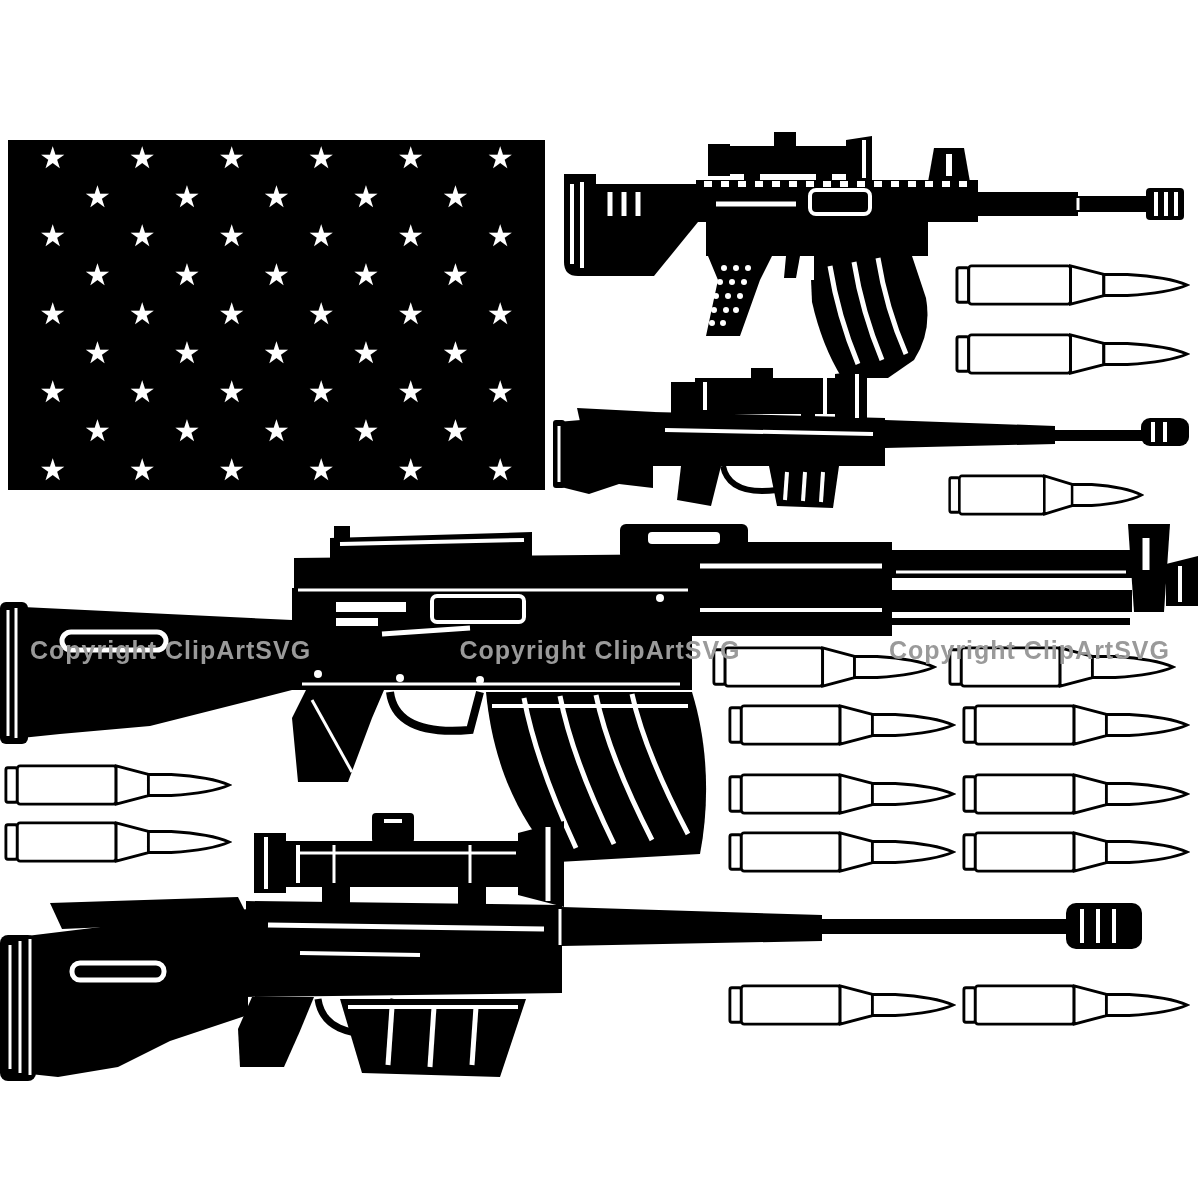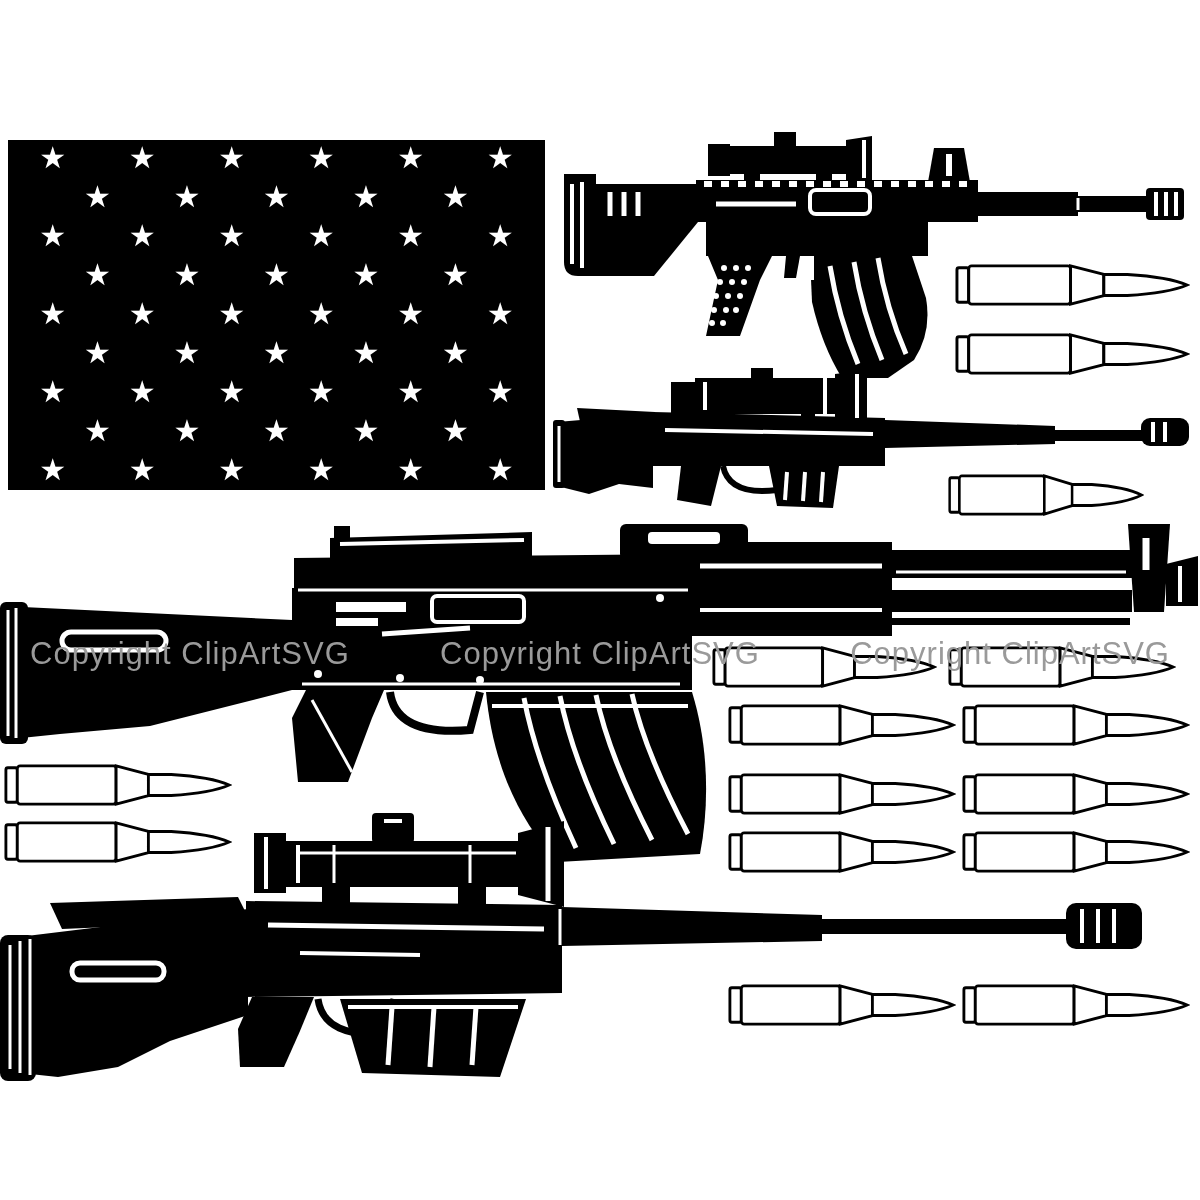--- a/index.html
+++ b/index.html
@@ -8,21 +8,21 @@
   body{ width:1200px; height:1200px; font-family:"Liberation Sans",sans-serif; }
   #canvas{ position:relative; width:1200px; height:1200px; background:var(--paper); overflow:hidden; }
   .art{ position:absolute; }
   #star-field{ position:absolute; left:8px; top:140px; width:537px; height:350px; background:var(--ink); }
   .star{ position:absolute; transform:translate(-50%,-54%); color:var(--paper);
          font-size:30px; line-height:1; font-family:"DejaVu Sans",sans-serif; }
   .bullet{ position:absolute; }
   .bullet svg{ width:100%; height:100%; display:block; }
   #watermark{ position:absolute; left:0; top:636px; width:100%; display:flex;
               justify-content:space-between; padding:0 30px; z-index:50; }
-  #watermark span{ color:var(--watermark); font-weight:normal; font-size:31px;
+  #watermark span{ color:var(--watermark); font-weight:bold; font-size:25px;
                    letter-spacing:1px; white-space:nowrap; }
 </style>
 </head>
 <body>
 
 <div id="canvas">
 
   <div id="star-field">
       <span class="star" style="left: 44.75px; top: 19.4444px;">★</span>
       <span class="star" style="left: 134.25px; top: 19.4444px;">★</span>

